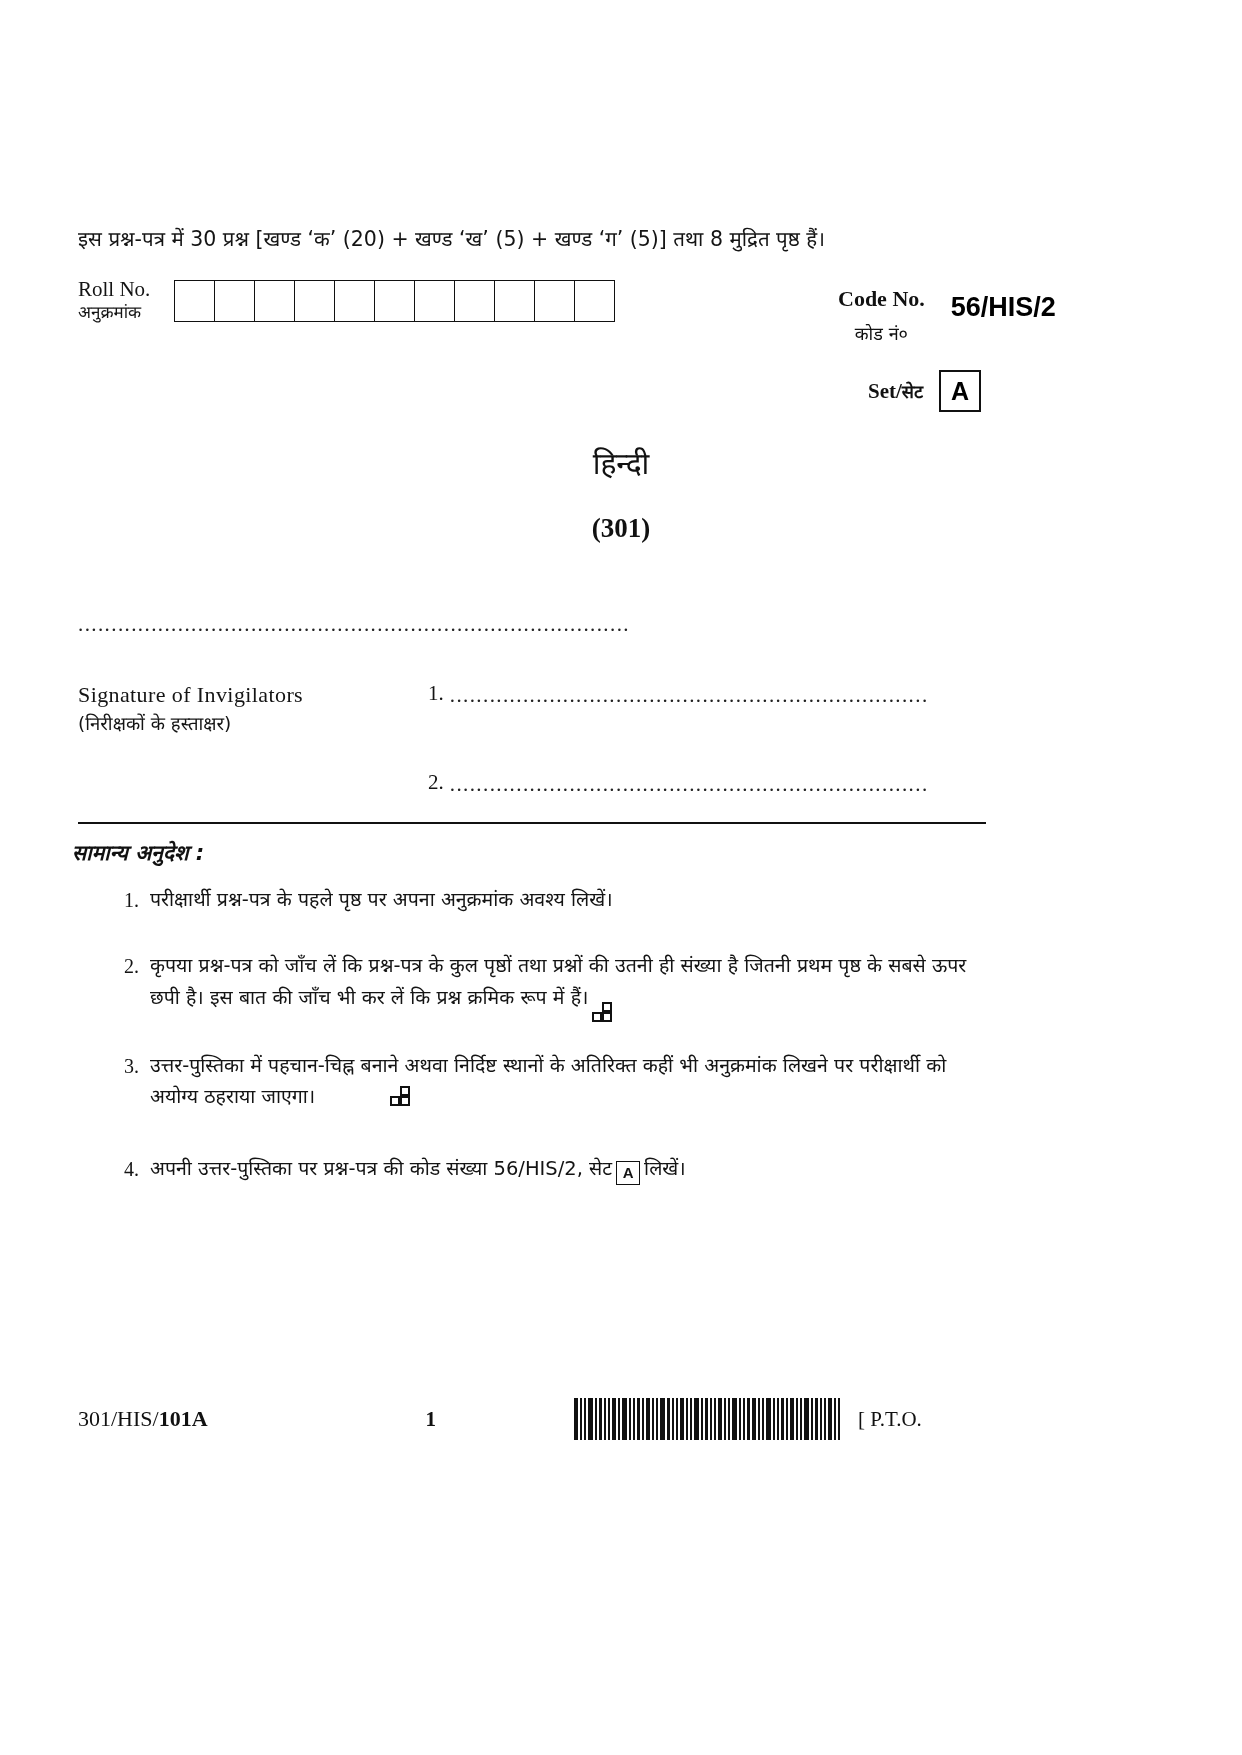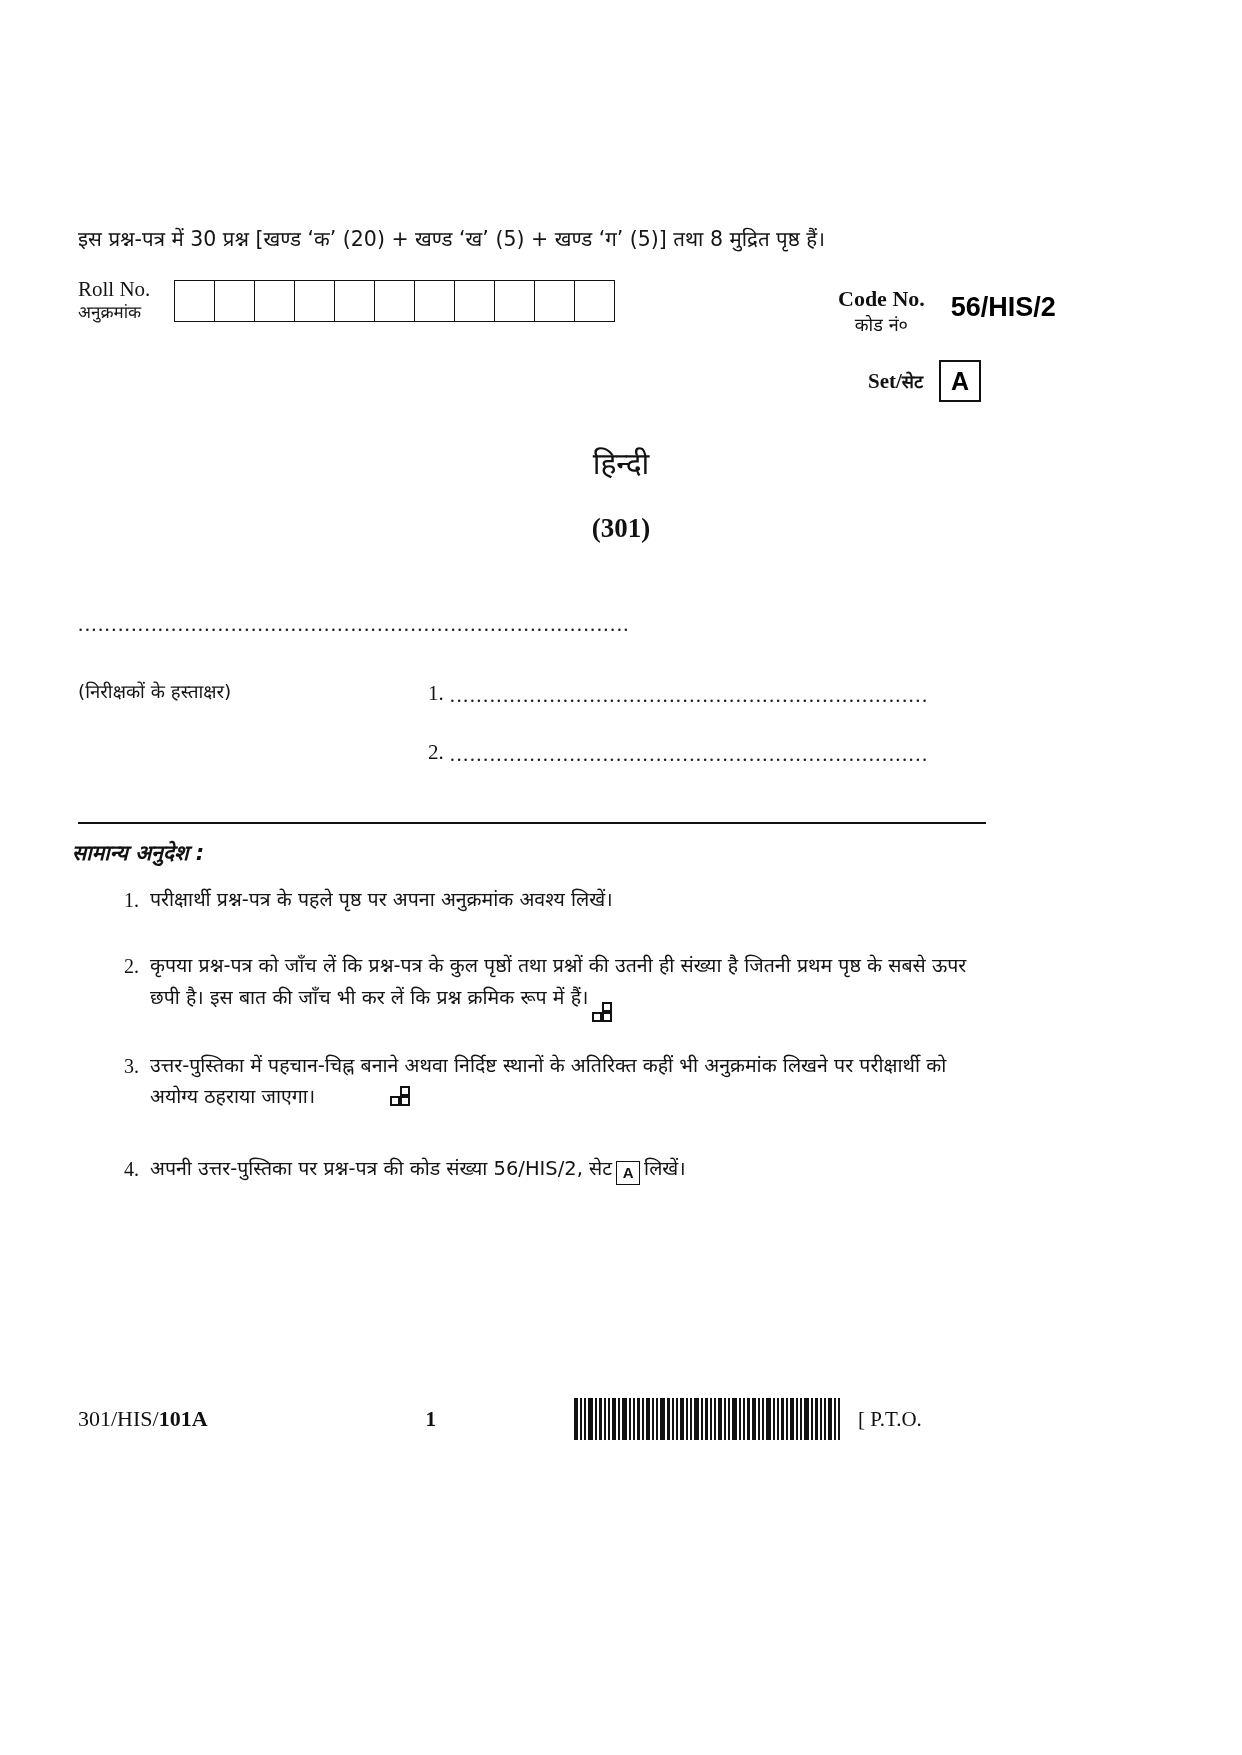--- a/index.html
+++ b/index.html
@@ -96,37 +96,37 @@
     font-weight: bold;
     font-size: 22px;
     color: #111;
     white-space: nowrap;
   }
   .codeno-hi {
     font-family: "DejaVu Sans", sans-serif;
     font-size: 18px;
     color: #111;
     white-space: nowrap;
-    margin-top: 3px;
+    margin-top: 12px;
   }
   .codeno-value {
     font-family: "Liberation Sans", sans-serif;
     font-weight: bold;
     font-size: 27px;
     color: #000;
     margin-left: 26px;
     margin-top: 8px;
     white-space: nowrap;
   }
 
   
   .set-wrap {
     position: absolute;
     left: 868px;
-    top: 360px;
+    top: 370px;
     display: flex;
     align-items: center;
     justify-content: space-between;
   }
   .set-label {
     font-family: "Liberation Serif", serif;
     font-weight: bold;
     font-size: 21px;
     color: #111;
     white-space: nowrap;
@@ -421,20 +421,21 @@
   <div class="subject-title">हिन्दी</div>
   <div class="subject-code">(301)</div>
 
   <div class="detail-block">
     <div class="detail-row">
       <div class="detail-dots">...................................................................................</div>
     </div>
 
     <div class="detail-row sig">
       <div class="detail-left">
+        <div class="detail-en">Signature of Invigilators</div>
         <div class="detail-hi">(निरीक्षकों के हस्ताक्षर)</div>
       </div>
       <div class="sig-num">1.</div>
       <div class="detail-dots">........................................................................</div>
     </div>
 
     <div class="sig-line2">
       <div class="sig-num">2.</div>
       <div class="detail-dots">........................................................................</div>
     </div>

